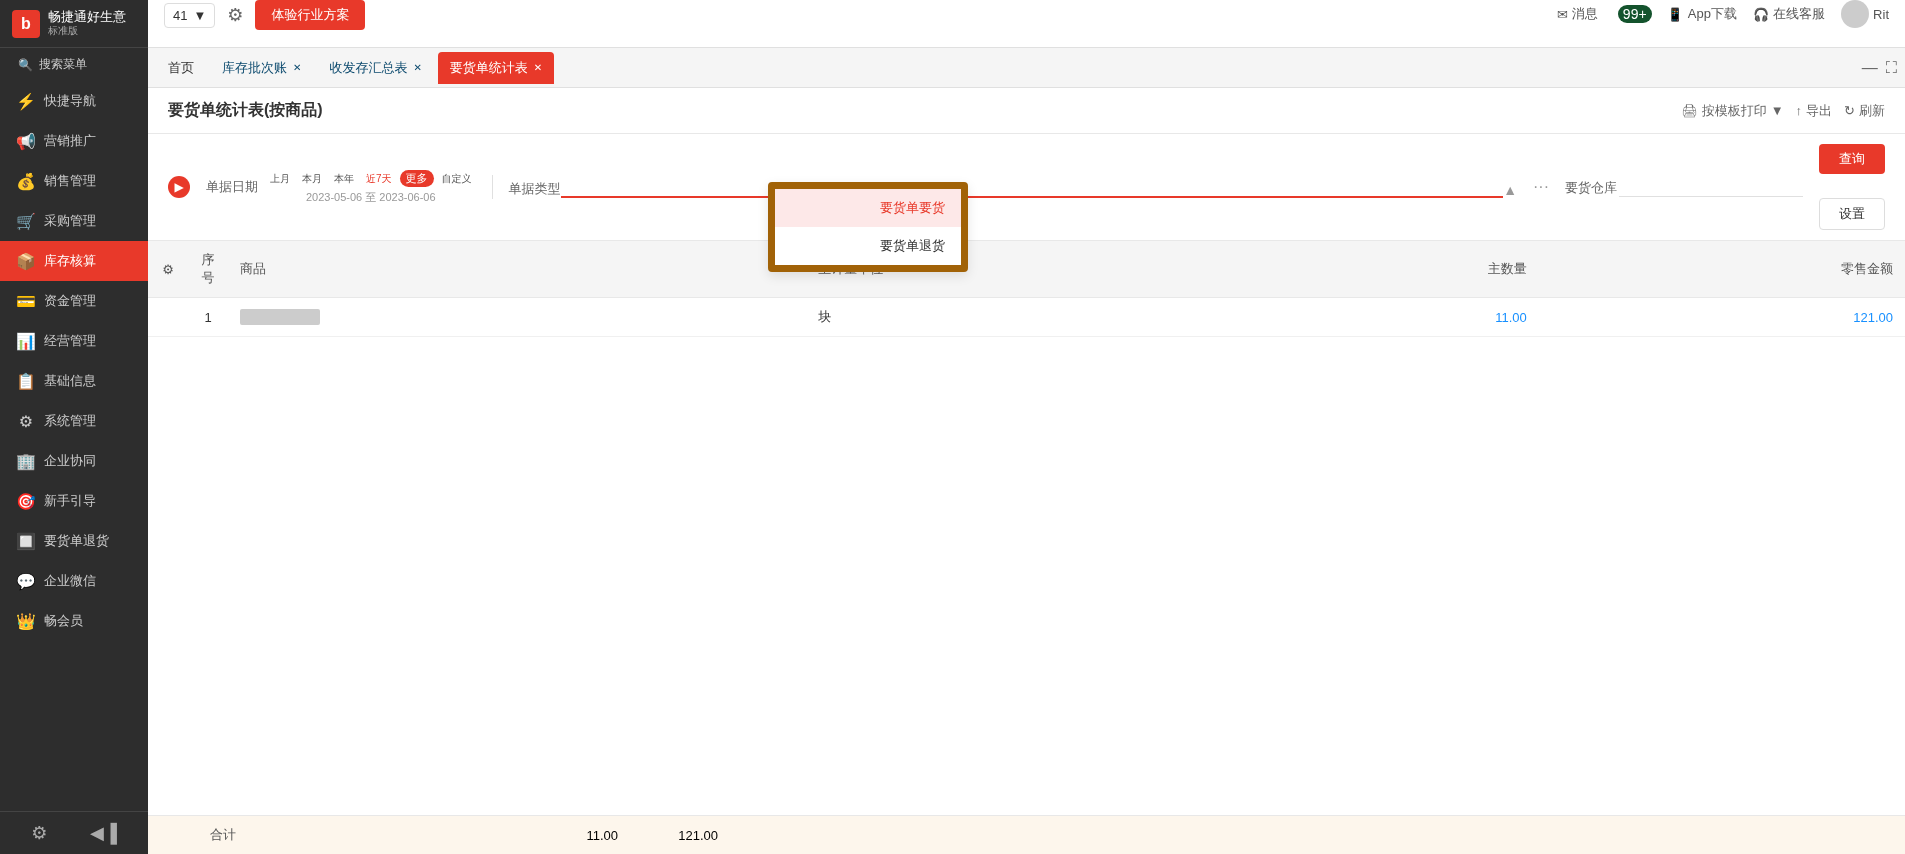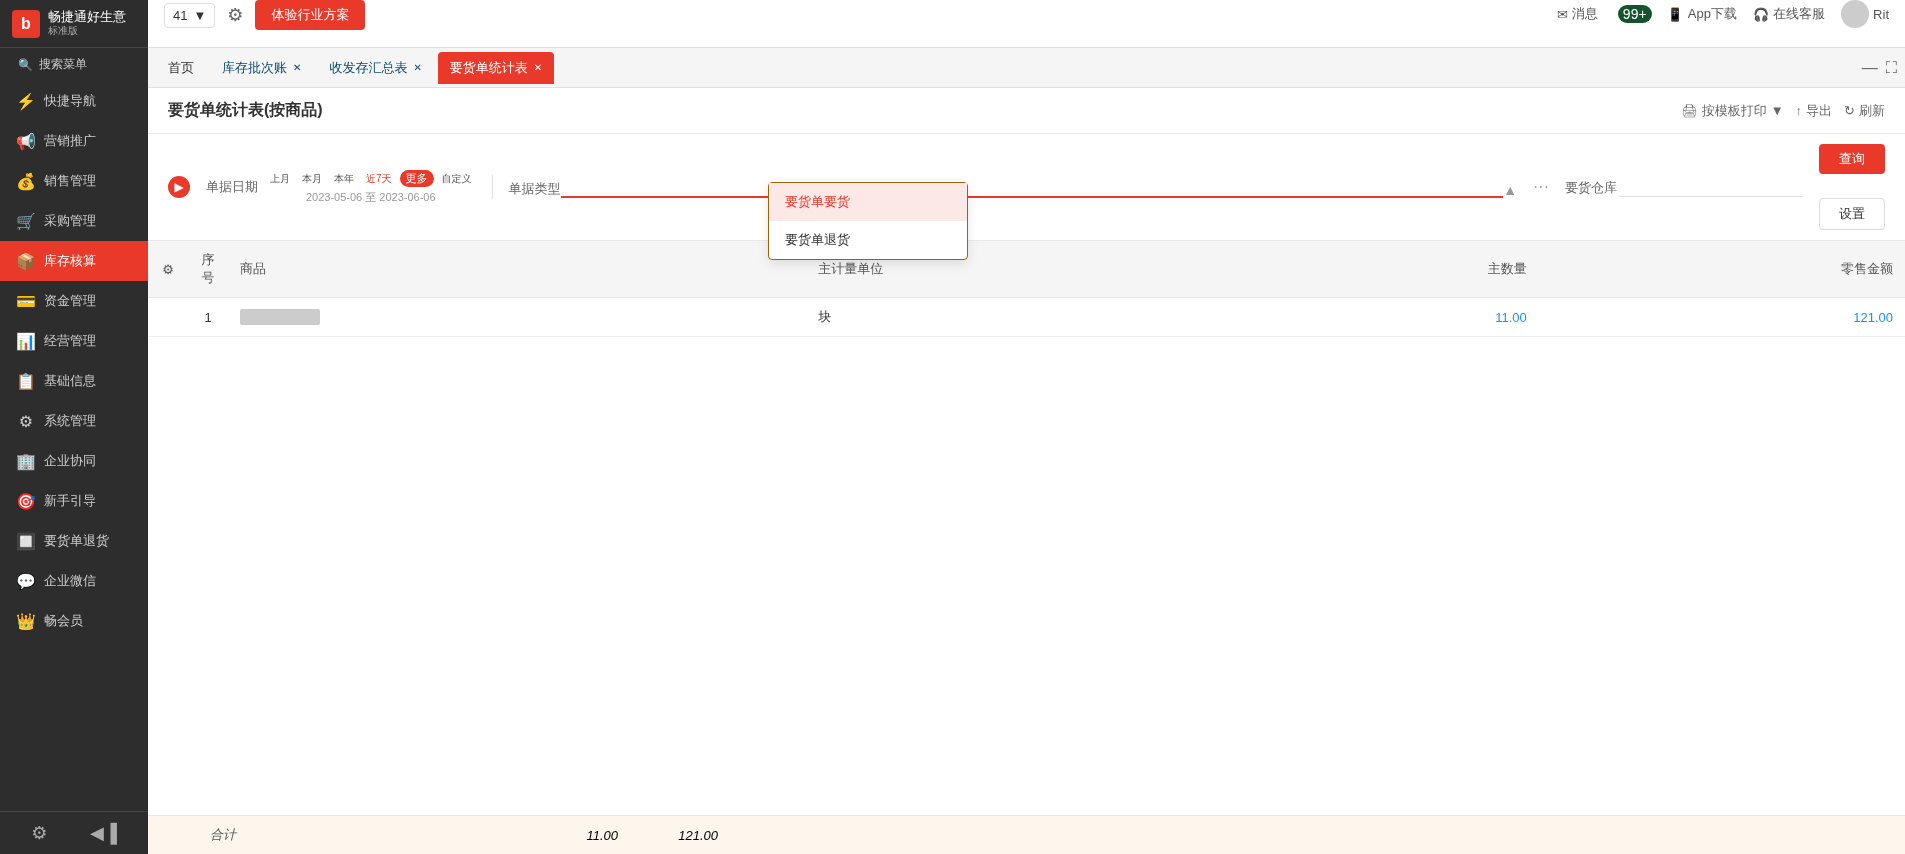--- a/index.html
+++ b/index.html
@@ -155,27 +155,28 @@
       background: #e8392a; color: #fff; border: none; border-radius: 4px;
       padding: 6px 20px; font-size: 13px; cursor: pointer;
     }
     .btn-settings {
       background: #fff; color: #333; border: 1px solid #ddd; border-radius: 4px;
       padding: 6px 14px; font-size: 13px; cursor: pointer;
     }
     .dropdown-menu {
       position: absolute;
       background: #fff;
-      border: 1px solid #a16207;
+      border: 7px solid #a16207;
       border-radius: 4px;
       box-shadow: 0 4px 12px rgba(0,0,0,0.1);
       z-index: 200;
       min-width: 200px;
       top: 48px;
       left: 620px;
+      text-align: right;
     }
     .dropdown-item {
       padding: 10px 16px; font-size: 13px; cursor: pointer; color: #333;
     }
     .dropdown-item.selected { background: #fde8e8; color: #e8392a; }
 
     
     .table-area { flex: 1; overflow-y: auto; background: #fff; margin: 0; }
     table { width: 100%; border-collapse: collapse; }
     thead tr { background: #f5f5f5; }
@@ -196,21 +197,21 @@
     .product-name-blur {
       background: #ccc; color: transparent; border-radius: 2px;
       display: inline-block; min-width: 80px; height: 16px;
     }
     .link { color: #1890ff; cursor: pointer; }
 
     
     .table-footer {
       background: #fdf6ec; border-top: 1px solid #e8e8e8;
       display: flex; align-items: center; padding: 10px 12px;
-      font-size: 13px; flex-shrink: 0; font-style: italic;
+      font-size: 13px; flex-shrink: 0;
     }
     .footer-label { width: 270px; padding-left: 50px; color: #555; }
     .footer-unit { width: 100px; }
     .footer-count { width: 100px; text-align: right; padding-right: 12px; }
     .footer-amount { width: 100px; text-align: right; padding-right: 12px; }
   </style>
 </head>
 <body>
 
 <div class="sidebar">

